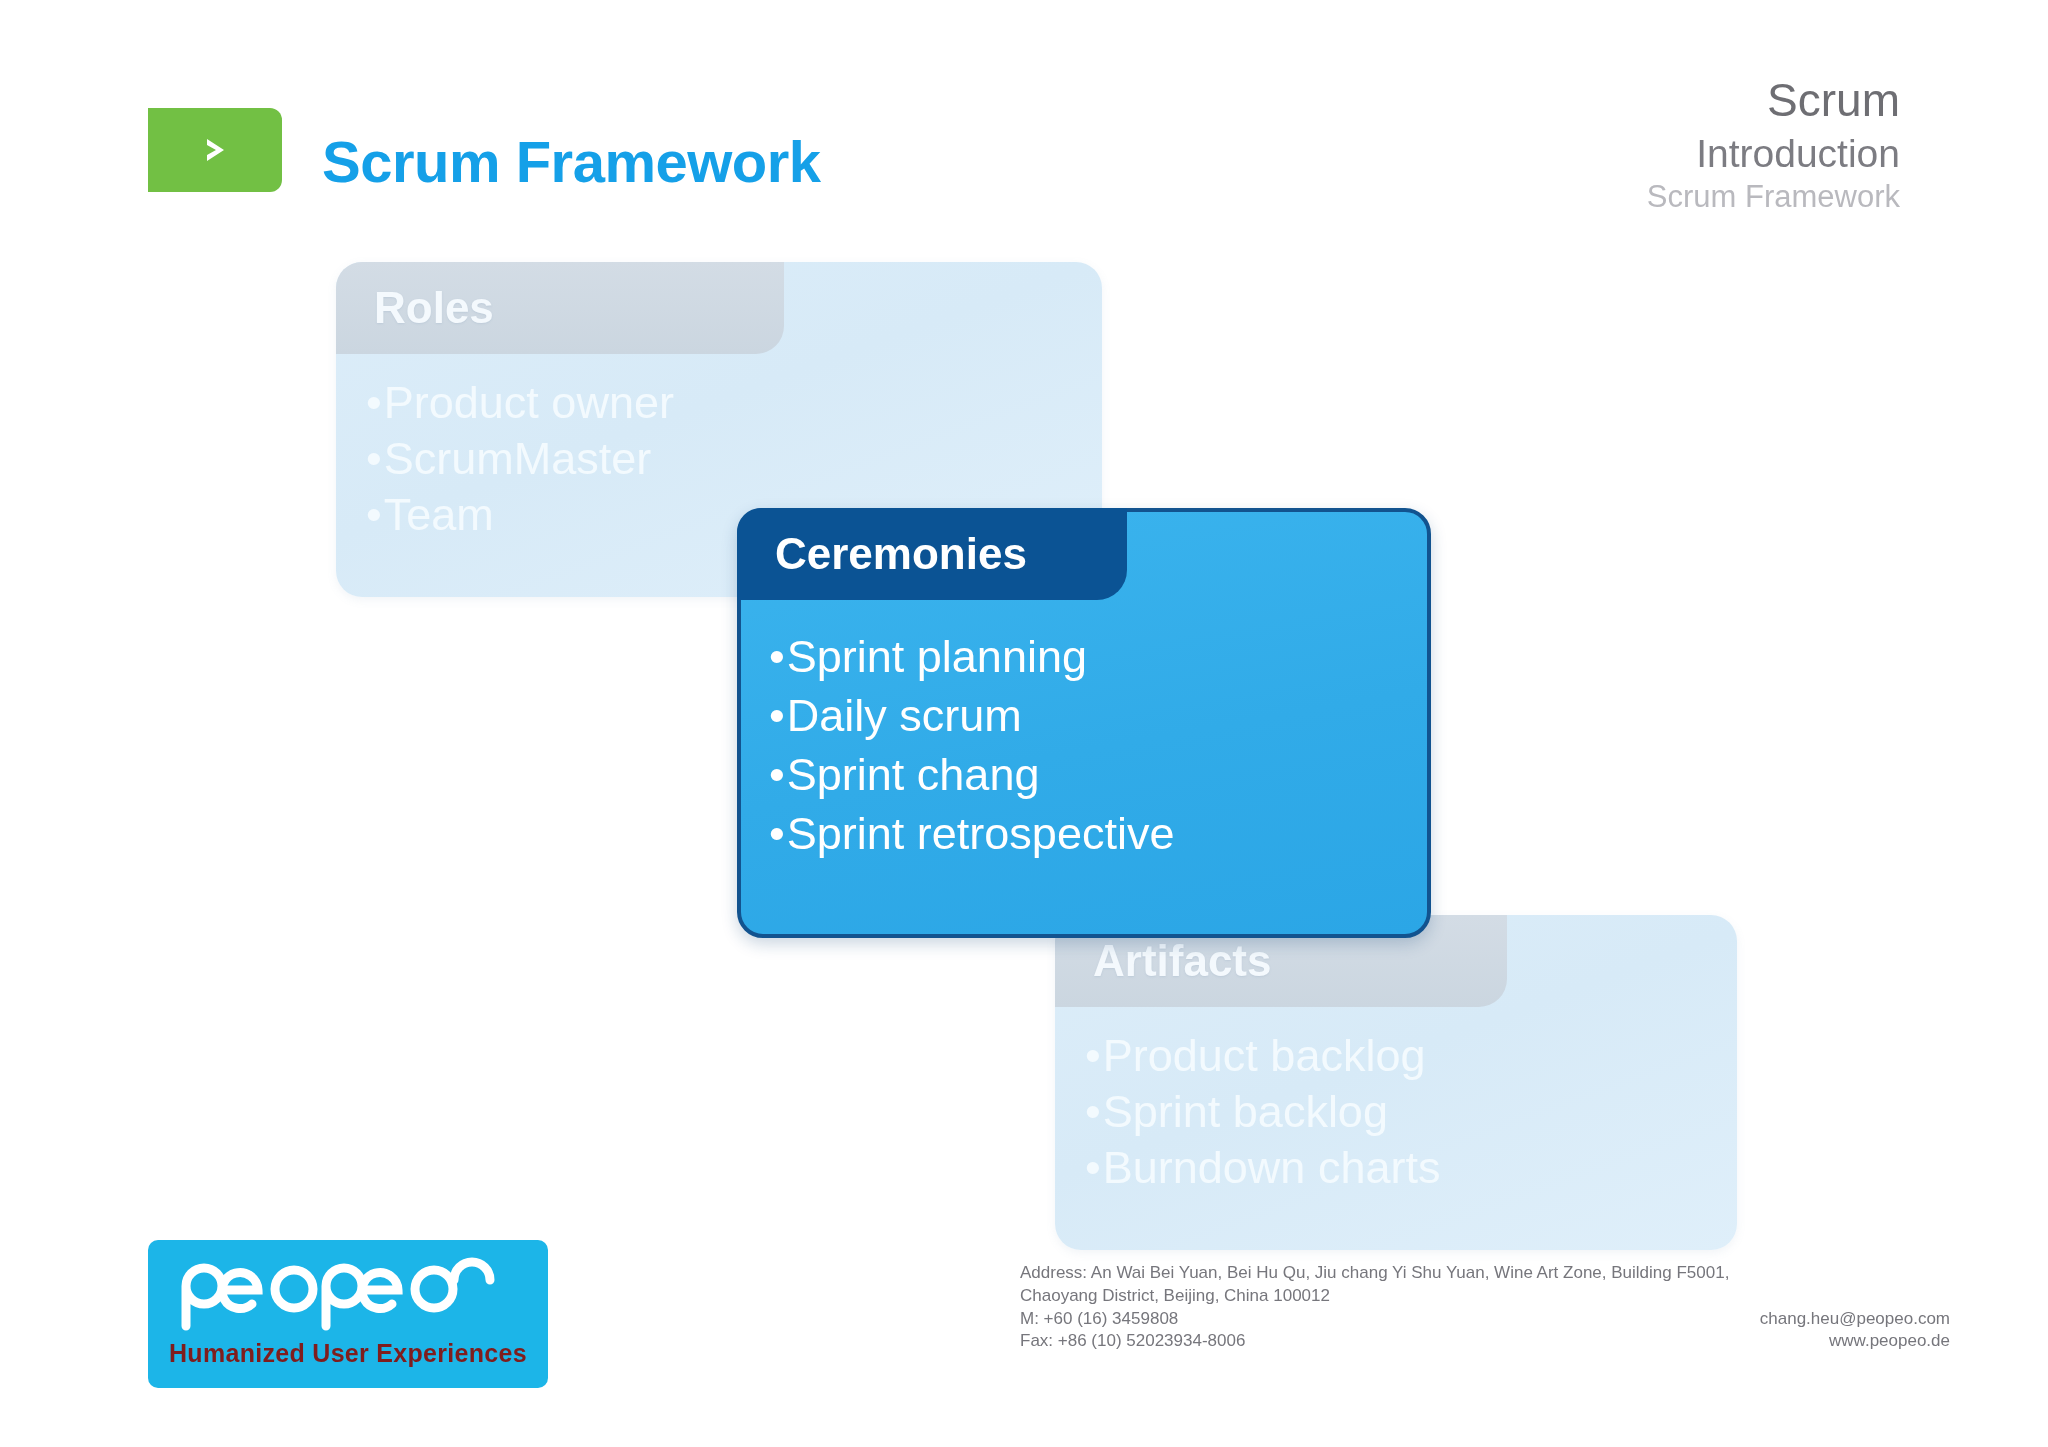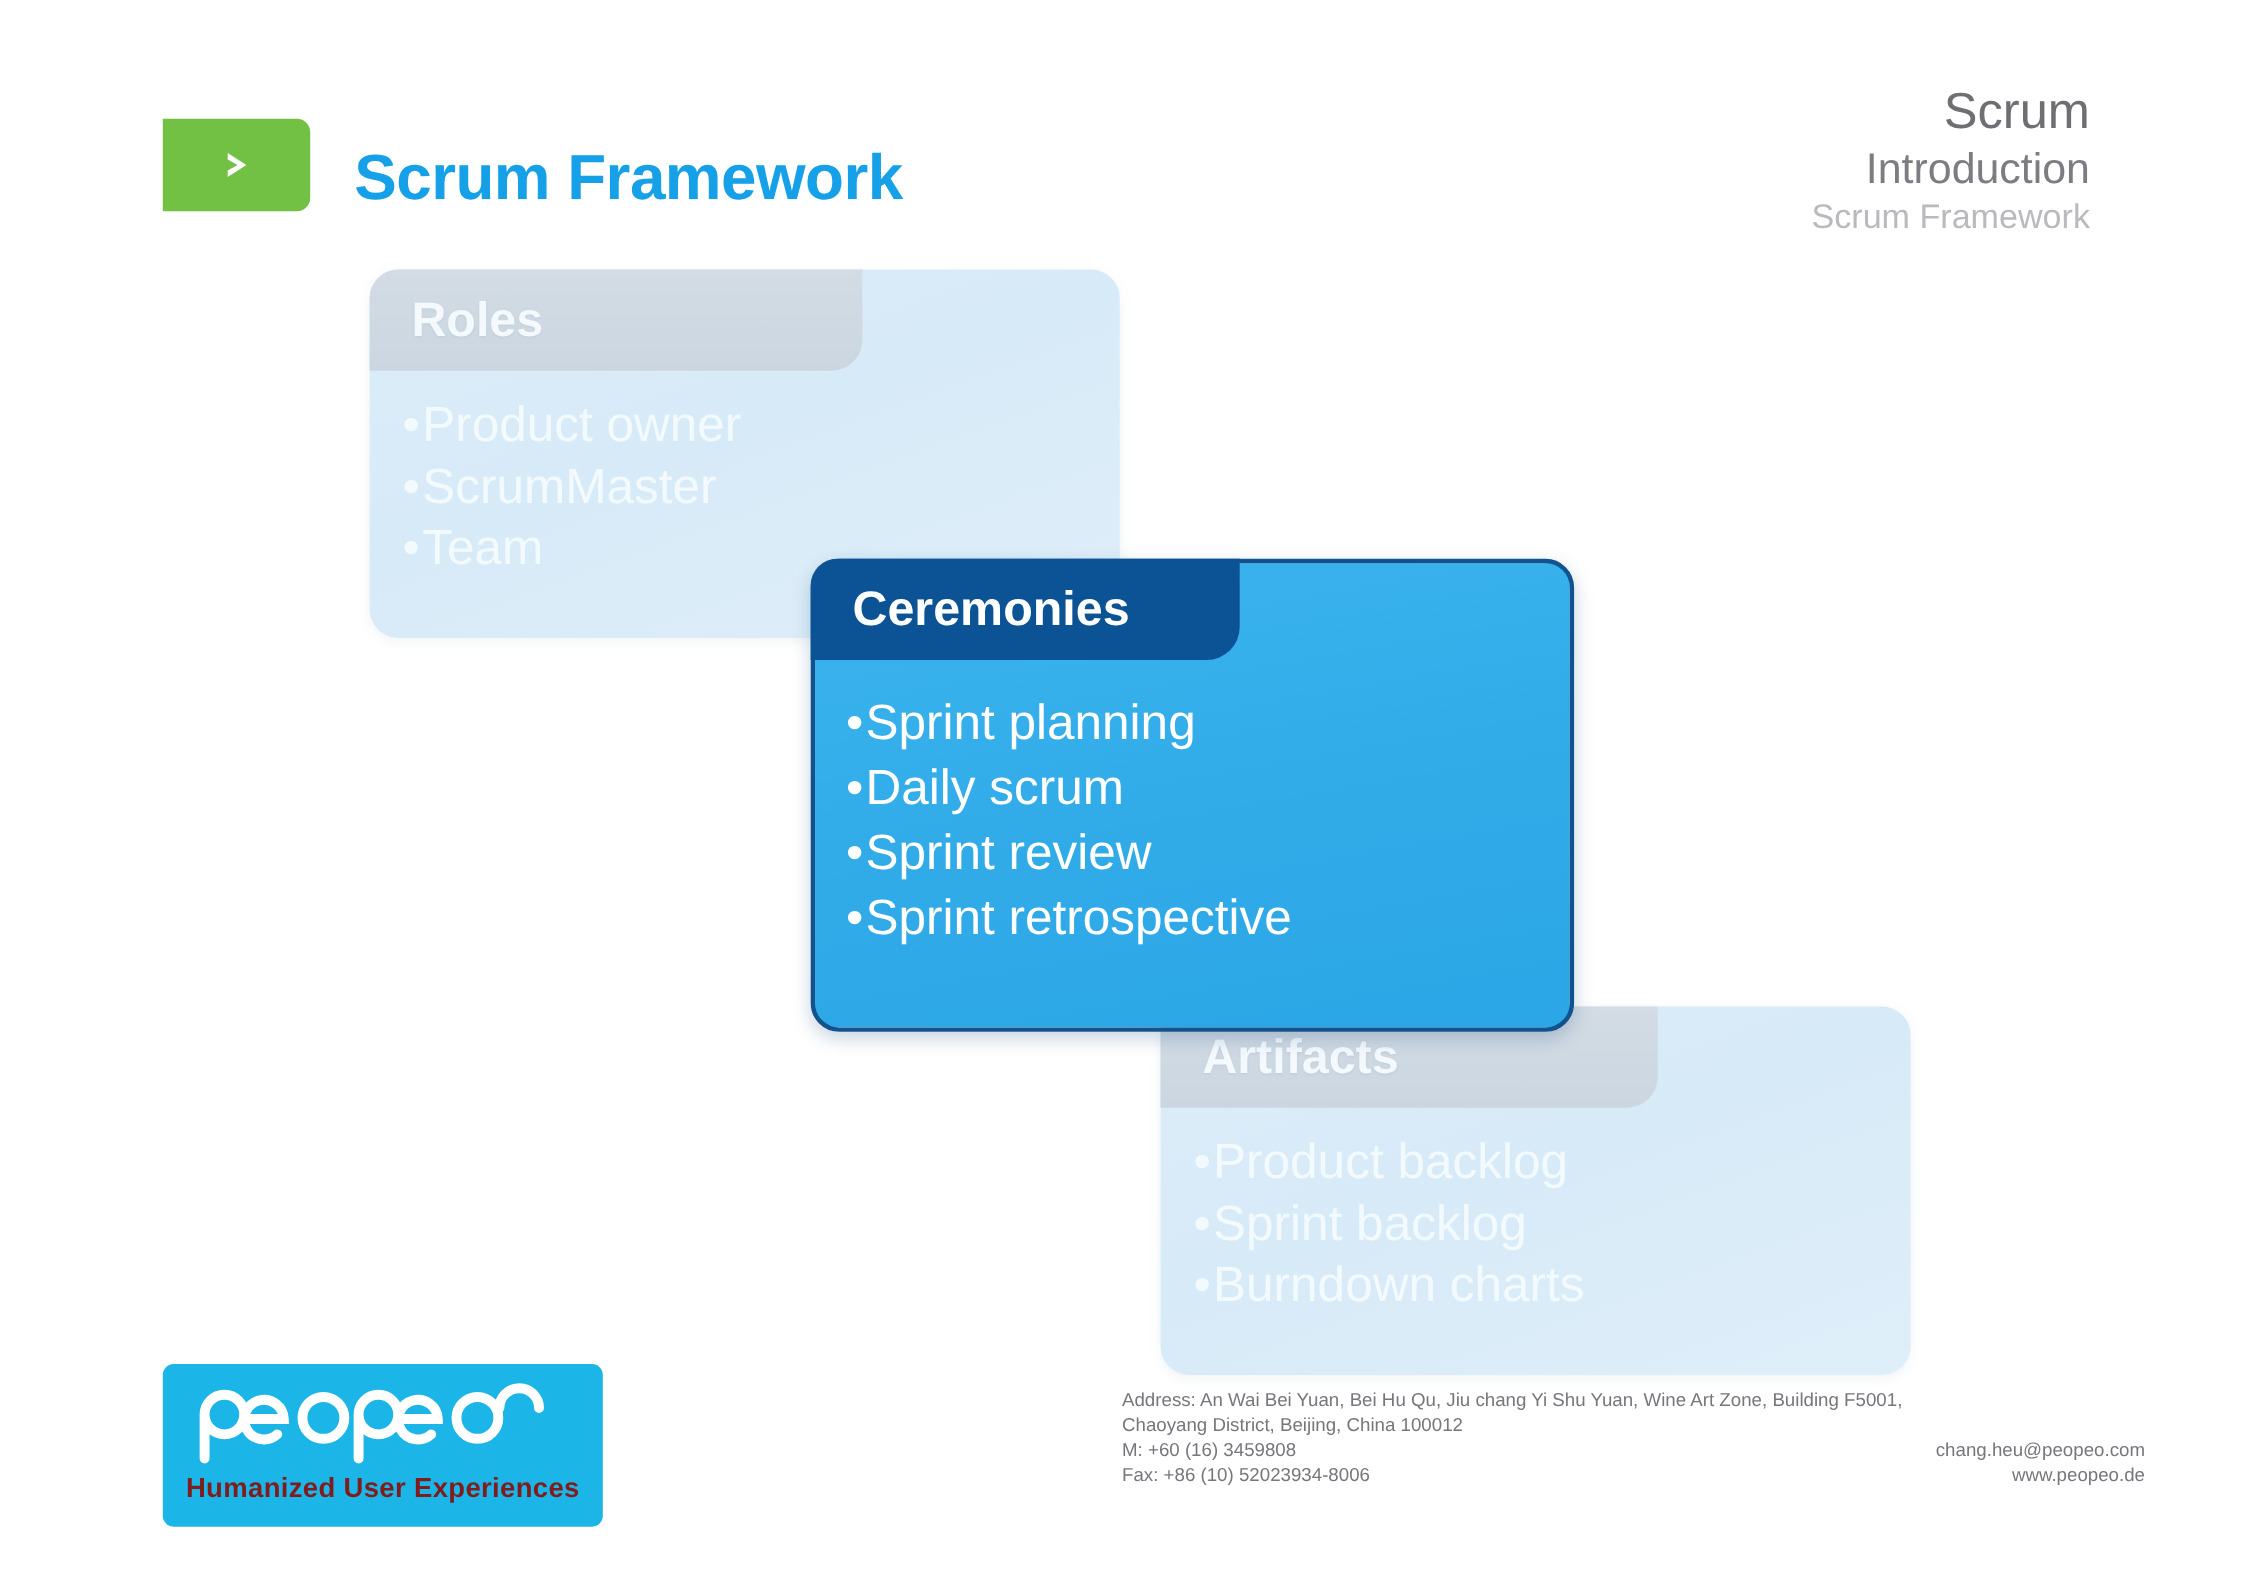--- a/index.html
+++ b/index.html
@@ -145,22 +145,22 @@
   .card.active .card-head {
     background: #0B5394;
     border-radius: 24px 0 30px 0;
   }
   .card.active .card-head .head-text { color: #ffffff; }
   .card.active .card-list .li,
   .card.active .card-list .bullet { color: #ffffff; }
 
   
   #card-roles {
-    left: 336px; top: 245px;
-    width: 682px; height: 335px;
+    left: 336px; top: 262px;
+    width: 766px; height: 335px;
   }
   #card-roles .card-head { width: 448px; }
 
   #card-ceremonies {
     left: 737px; top: 508px;
     width: 686px; height: 422px;
     z-index: 5;
   }
   #card-ceremonies .card-head { width: 390px; }
   #card-ceremonies .card-list { top: 126px; left: 32px; }
@@ -267,21 +267,21 @@
     <div class="li">
         <span class="bullet">•</span>
         <span>Sprint planning</span>
       </div>
     <div class="li">
         <span class="bullet">•</span>
         <span>Daily scrum</span>
       </div>
     <div class="li">
         <span class="bullet">•</span>
-        <span>Sprint review</span>
+        <span>Sprint chang</span>
       </div>
     <div class="li">
         <span class="bullet">•</span>
         <span>Sprint retrospective</span>
       </div>
   </div>
 </div>
 
 <div class="card dim" id="card-artifacts">
   <div class="card-body"></div>

